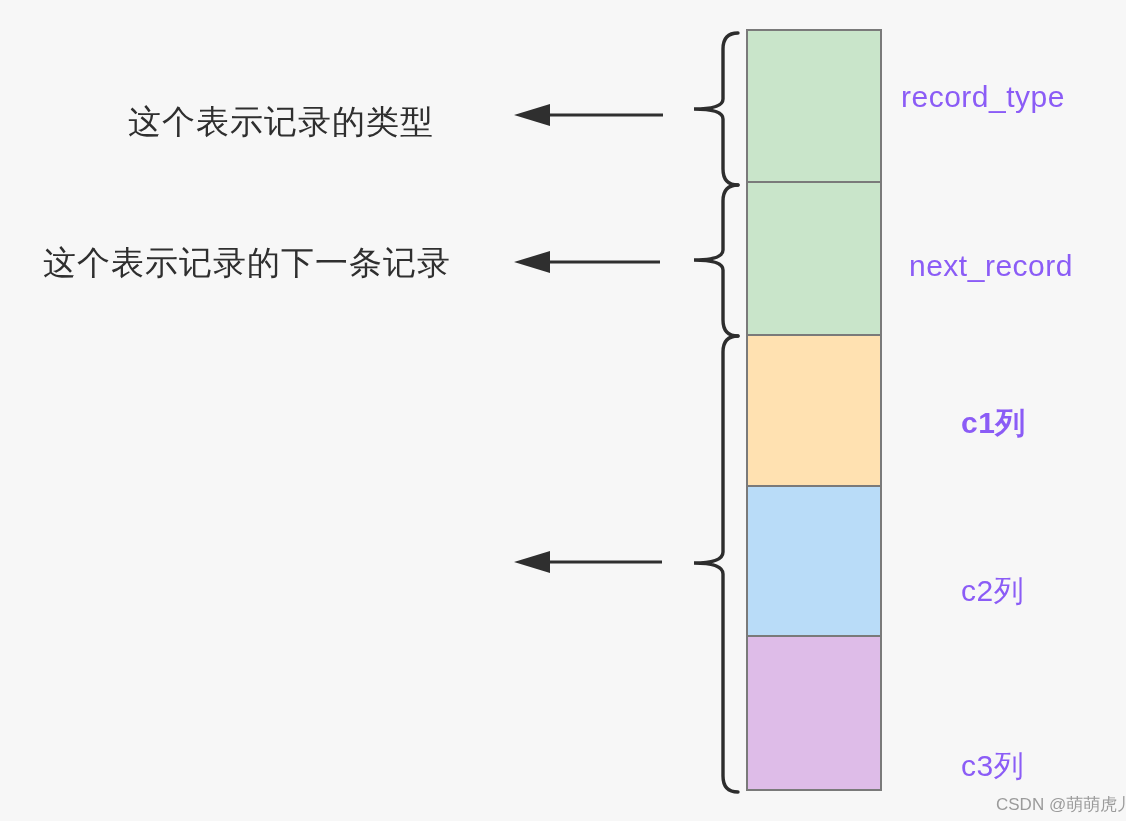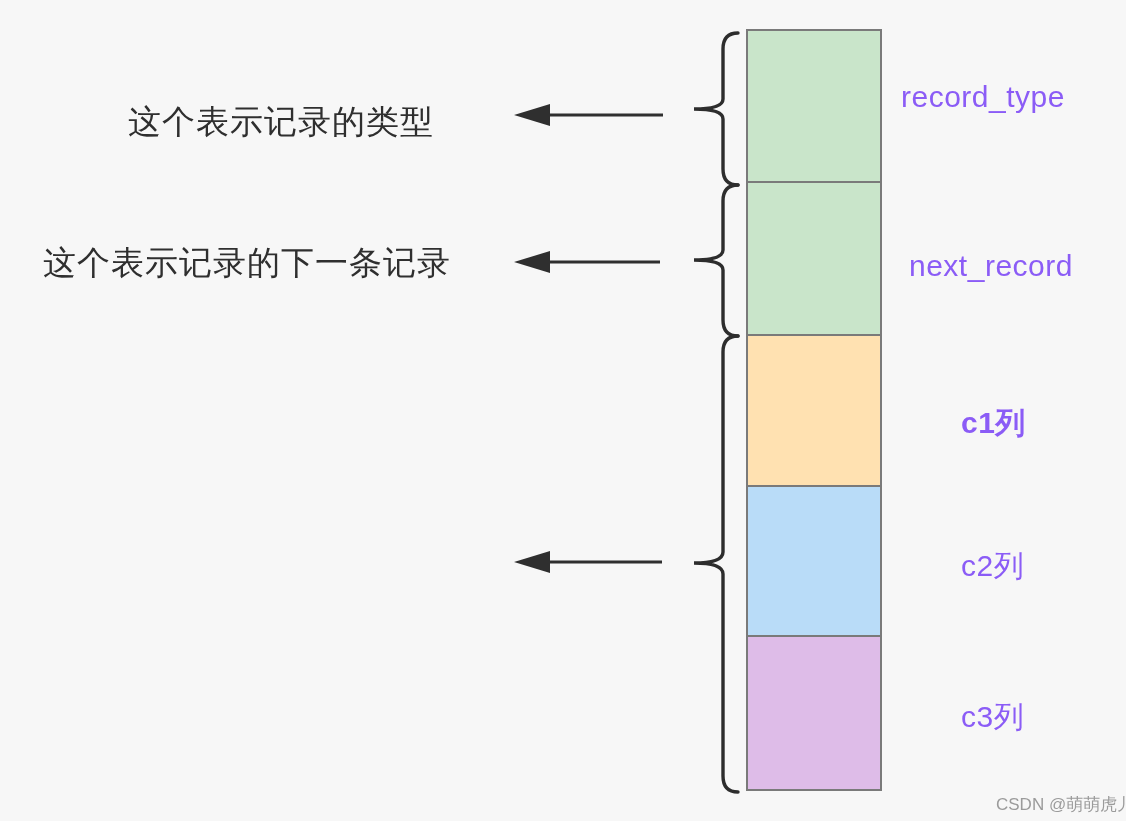--- a/index.html
+++ b/index.html
@@ -64,22 +64,22 @@
     position: absolute;
     font-size: 30px;
     line-height: 34px;
     color: #8b5cf6;
     letter-spacing: 0.5px;
     white-space: nowrap;
   }
   .fl-record-type { left: 901px; top: 80px; }
   .fl-next-record { left: 902px; top: 249px; margin-left: 7px; }
   .fl-c1          { left: 961px; top: 406px; font-weight: bold; }
-  .fl-c2          { left: 961px; top: 549px; }
-  .fl-c3          { left: 961px; top: 700px; text-align: right; }
+  .fl-c2          { left: 961px; top: 574px; }
+  .fl-c3          { left: 961px; top: 749px; text-align: right; }
 
   
   .watermark {
     position: absolute;
     left: 996px;
     top: 793px;
     font-size: 17px;
     color: #9b9b9b;
     white-space: nowrap;
   }

